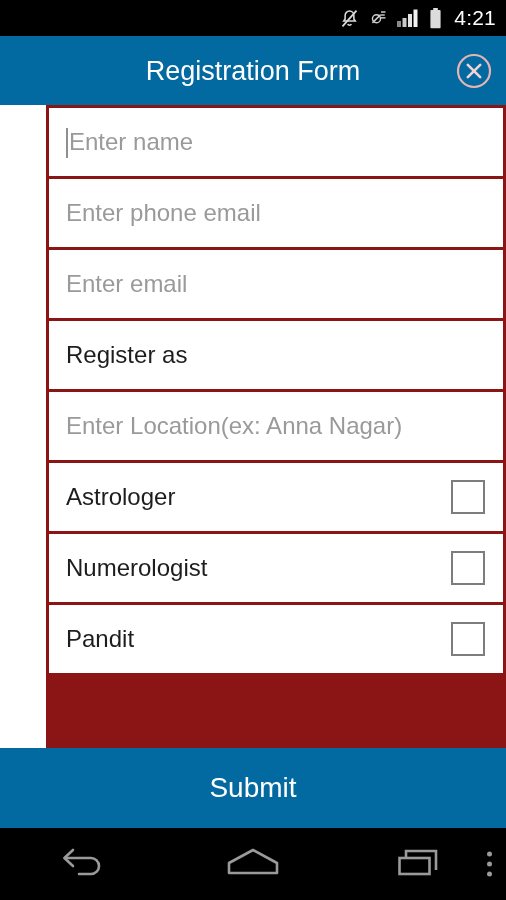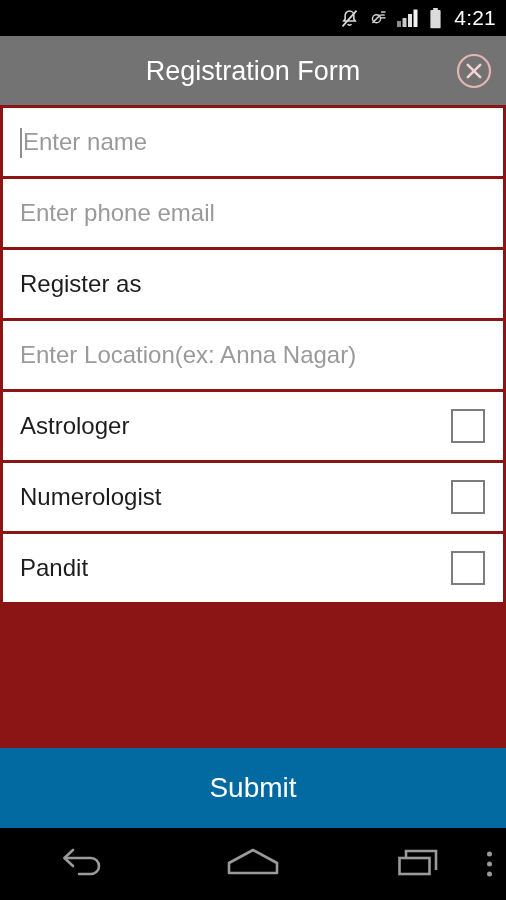--- a/index.html
+++ b/index.html
@@ -25,21 +25,21 @@
   }
   .status-bar .sb-icon{ display:flex; align-items:center; }
   .status-time{
     color:#ffffff; font-size:21px; line-height:21px;
     letter-spacing:.2px; margin-left:3px; padding-bottom:2px;
   }
 
   
   .app-header{
     flex:0 0 69px; height:69px;
-    background:#737373;
+    background:#0369a1;
     position:relative;
     display:flex; align-items:center; justify-content:center;
   }
   .app-title{
     color:#ffffff; font-size:27px; line-height:30px; font-weight:400;
   }
   .close-btn{
     position:absolute; right:12px; top:50%;
     transform:translateY(-50%);
     width:40px; height:40px;
@@ -48,20 +48,21 @@
   }
 
   
   .form-body{
     flex:1 1 auto;
     background:#8b1414;
     padding:3px 3px 0 3px;
     display:flex; flex-direction:column;
     gap:3px;
     overflow:hidden;
+    margin-left:46px;
   }
   .form-row{
     flex:0 0 68px;
     background:#ffffff;
     display:flex; align-items:center;
     padding:0 17px;
     position:relative;
   }
   .row-text{
     font-size:24px; line-height:28px; color:#3a3a3a;
@@ -170,20 +171,23 @@
     </span>
   </div>
 
   <div class="form-body" id="form-body">
       <div class="form-row">
         <span class="caret"></span>
         <span class="row-text placeholder">Enter name</span>
       </div>
       <div class="form-row">
         <span class="row-text placeholder">Enter phone email</span>
+      </div>
+      <div class="form-row">
+        <span class="row-text placeholder">Enter email</span>
       </div>
       <div class="form-row">
         <span class="row-text value">Register as</span>
       </div>
       <div class="form-row">
         <span class="row-text placeholder">Enter Location(ex: Anna Nagar)</span>
       </div>
       <div class="form-row check-row">
         <span class="row-text value">Astrologer</span>
         <span class="checkbox"></span>

